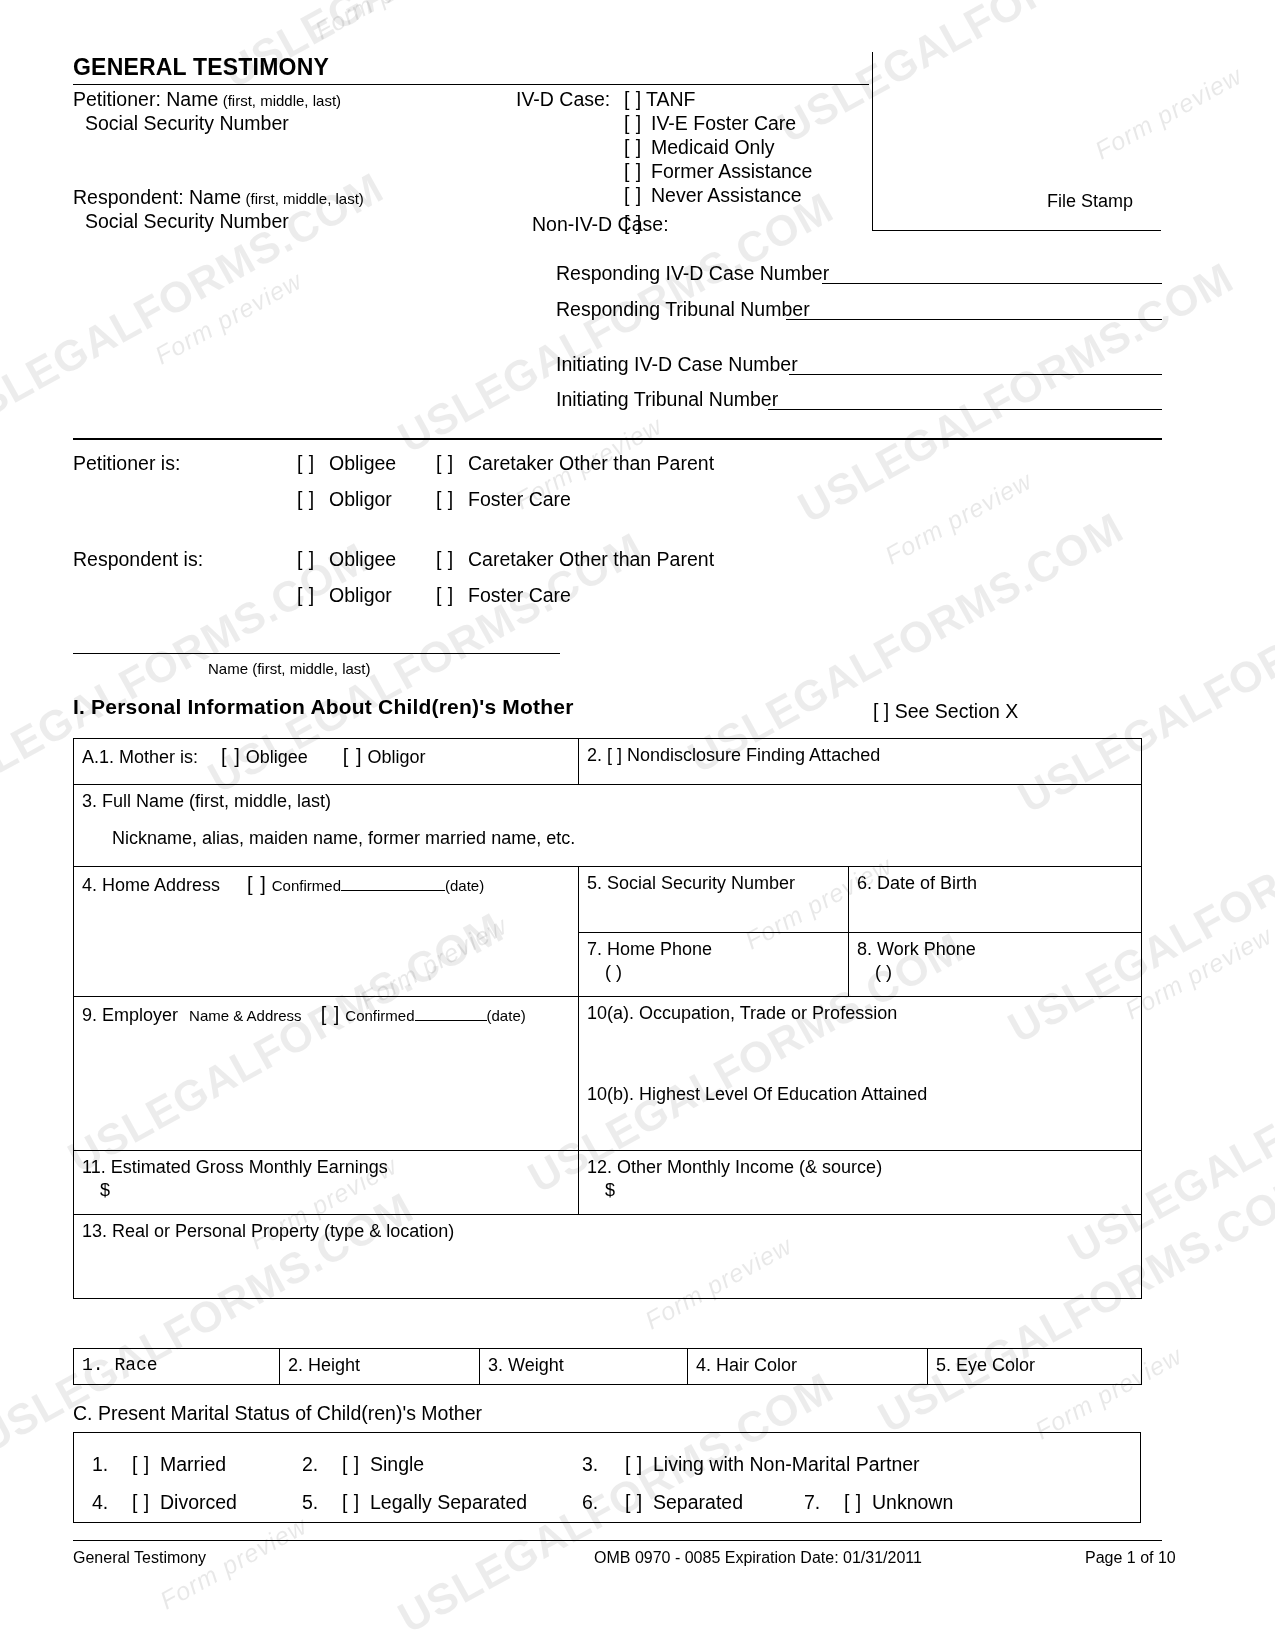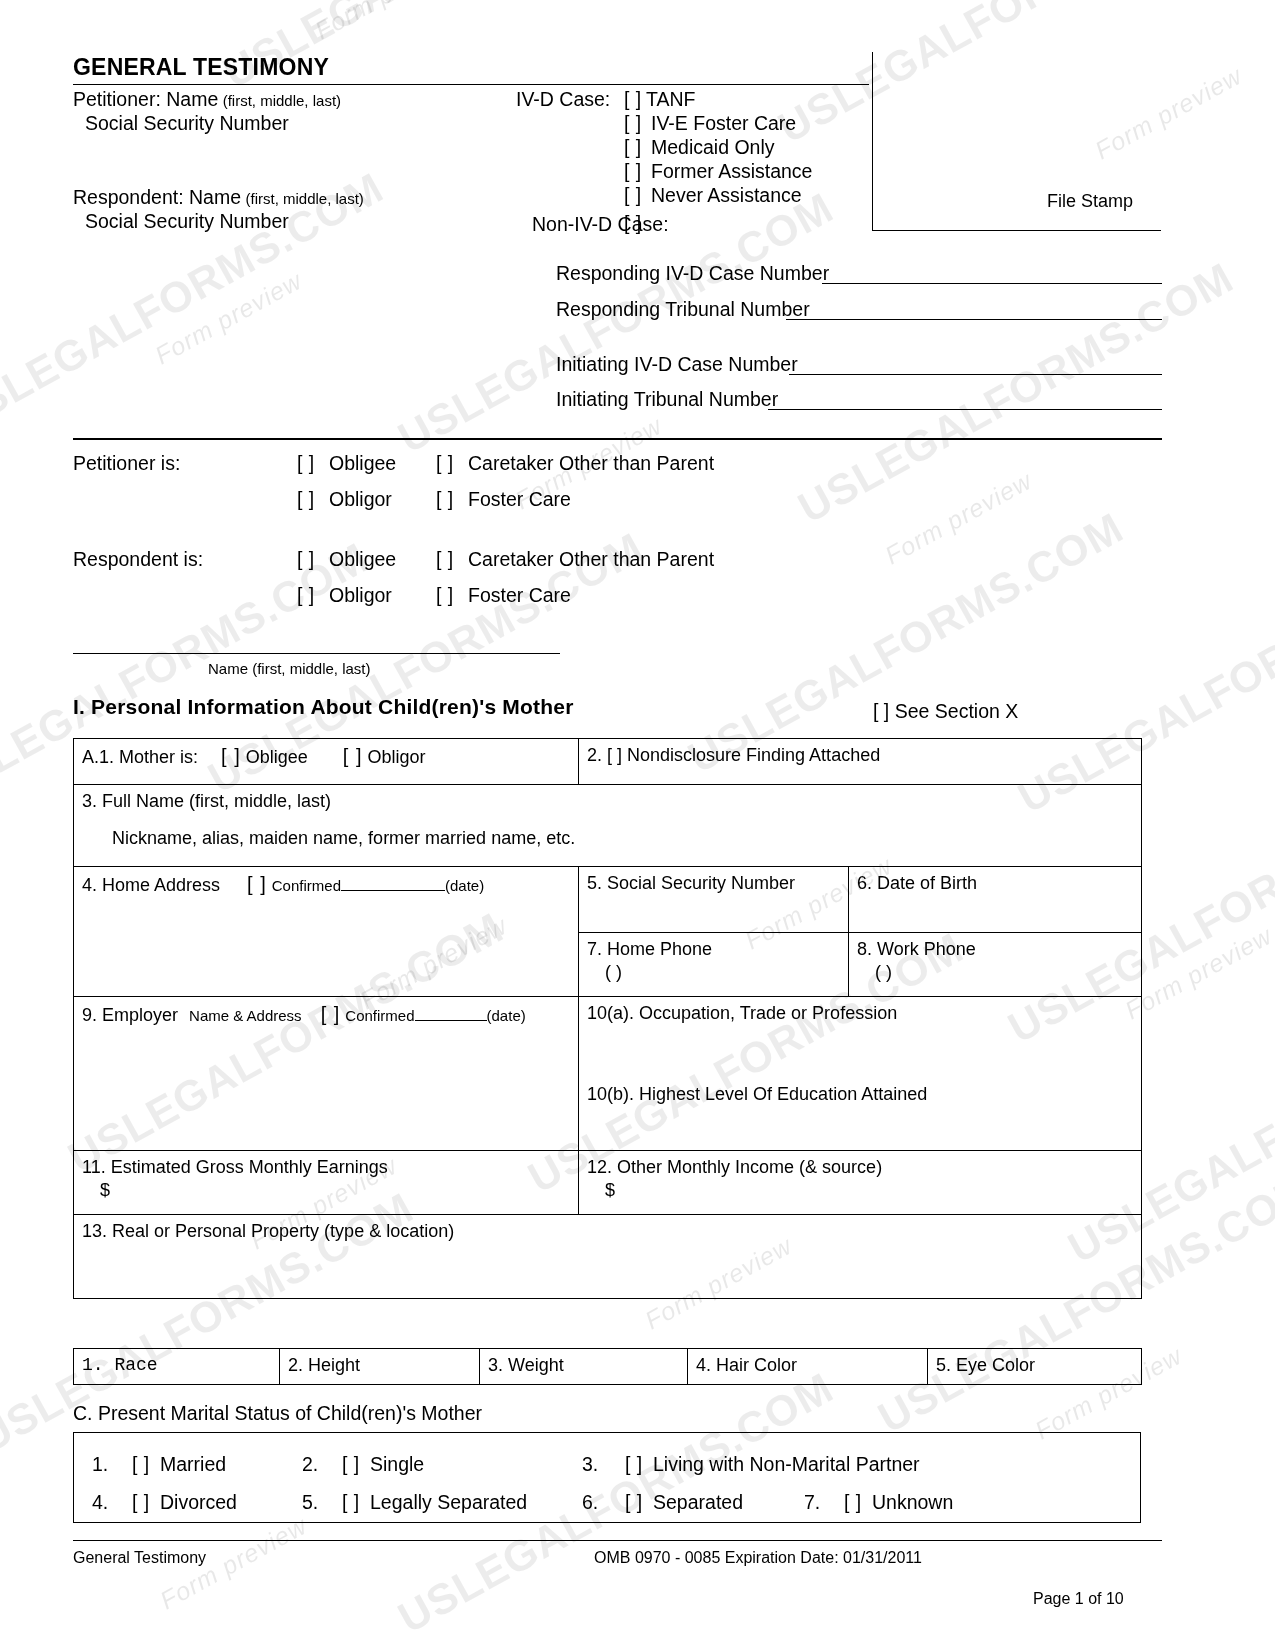--- a/index.html
+++ b/index.html
@@ -367,16 +367,16 @@
               <div class="abs t18" style="left:790px; top:52px;">Unknown</div>
             </div>
           </td>
         </tr>
       </tbody>
     </table>
 
     <div class="footer-line" style="left:73px; top:1540px; width:1089px;"></div>
     <div class="abs t15" style="left:73px; top:1549px;">General Testimony</div>
     <div class="abs t15" style="left:594px; top:1549px;">OMB  0970 -  0085   Expiration Date: 01/31/2011</div>
-    <div class="abs t15" style="left:1033px; top:1549px;margin-top:41px;">Page 1 of 10</div>
+    <div class="abs t15" style="left:1085px; top:1549px;">Page 1 of 10</div>
 
   </div>
 </div>
 
 </body></html>

